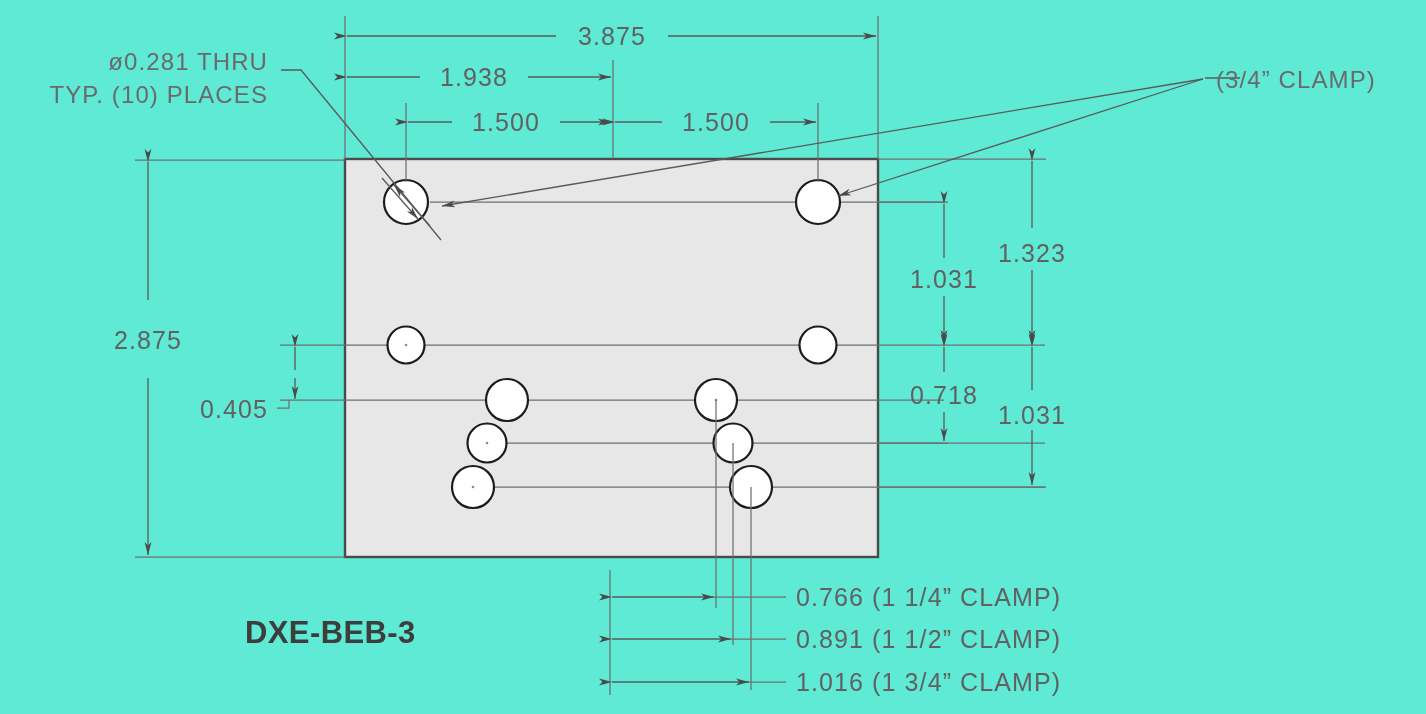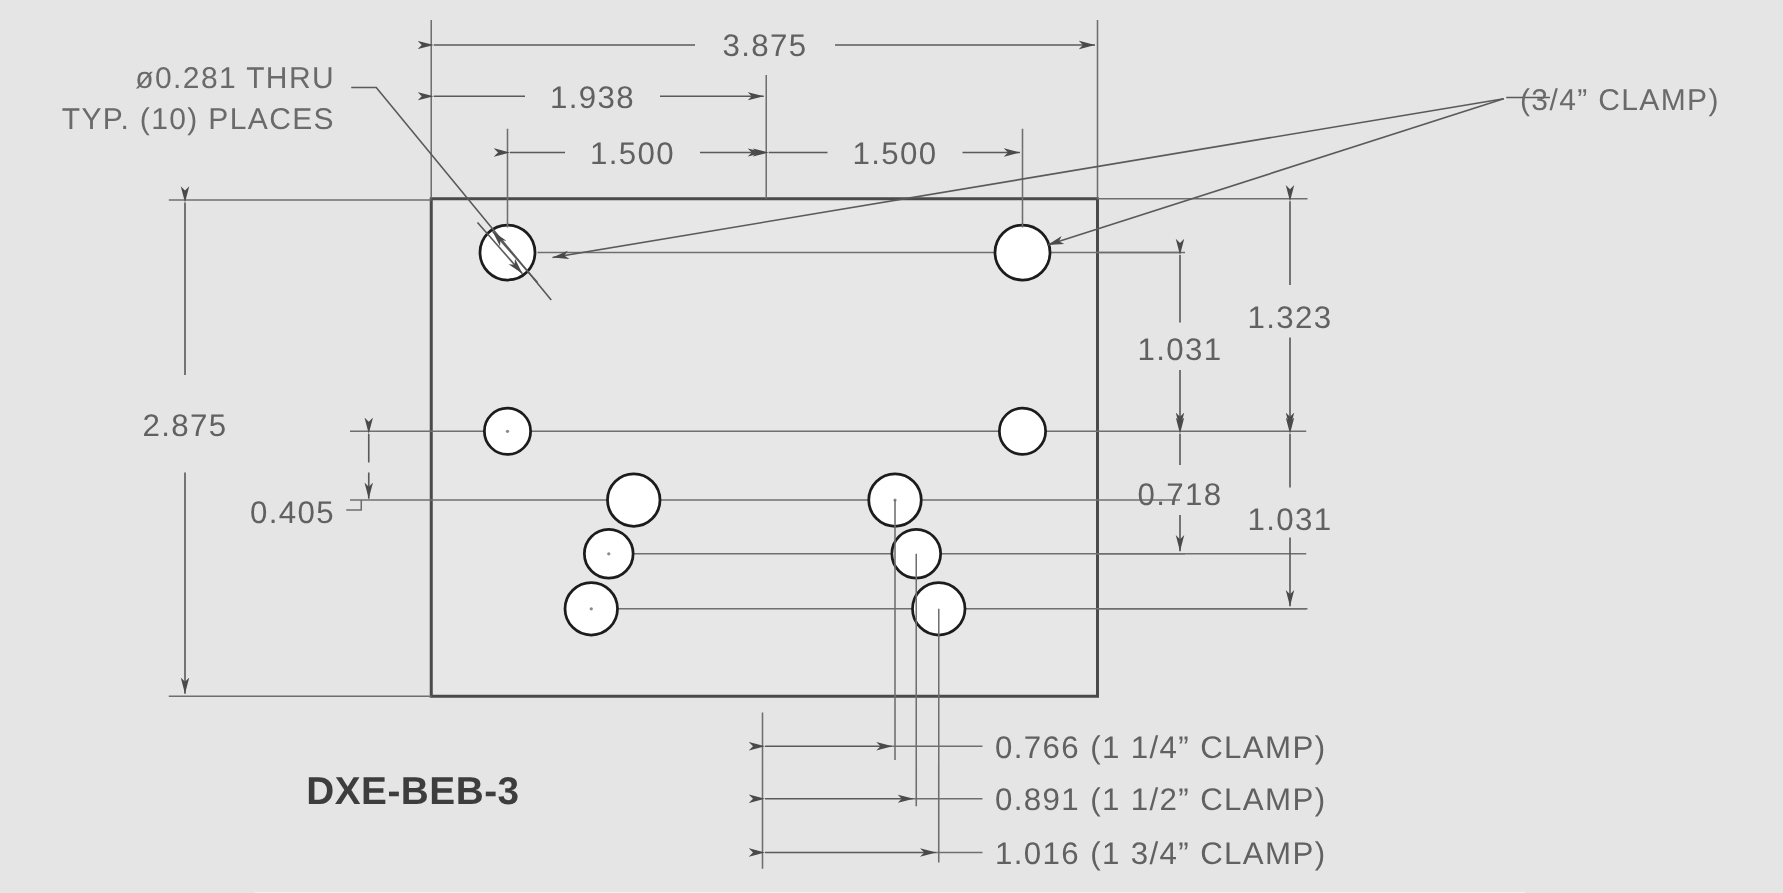--- a/index.html
+++ b/index.html
@@ -11,21 +11,21 @@
   body {
     width: 1426px;
     height: 714px;
     overflow: hidden;
     font-family: "Liberation Sans", sans-serif;
   }
   #drawing-root {
     position: relative;
     width: 1426px;
     height: 714px;
-    background: #e5e5e5;
+    background: #5eead4;
   }
   svg#drawing {
     display: block;
     width: 1426px;
     height: 714px;
   }
   .dim-text {
     font-family: "Liberation Sans", sans-serif;
     font-size: 25px;
     fill: #616161;

